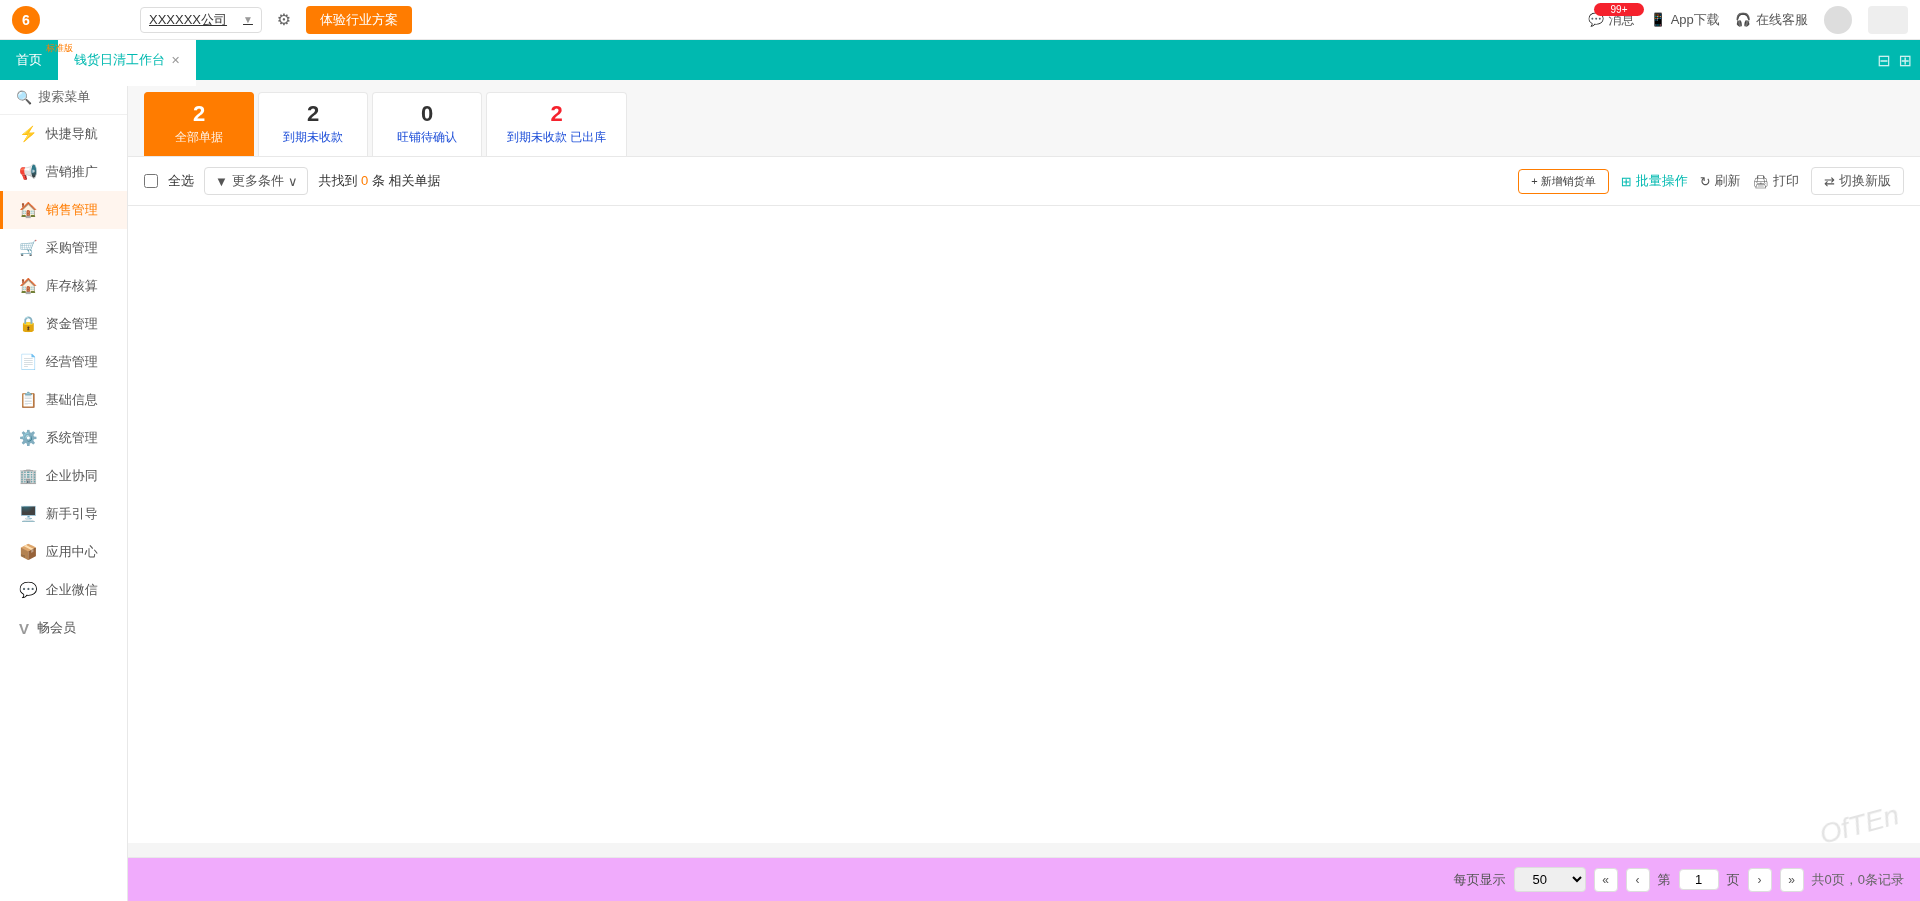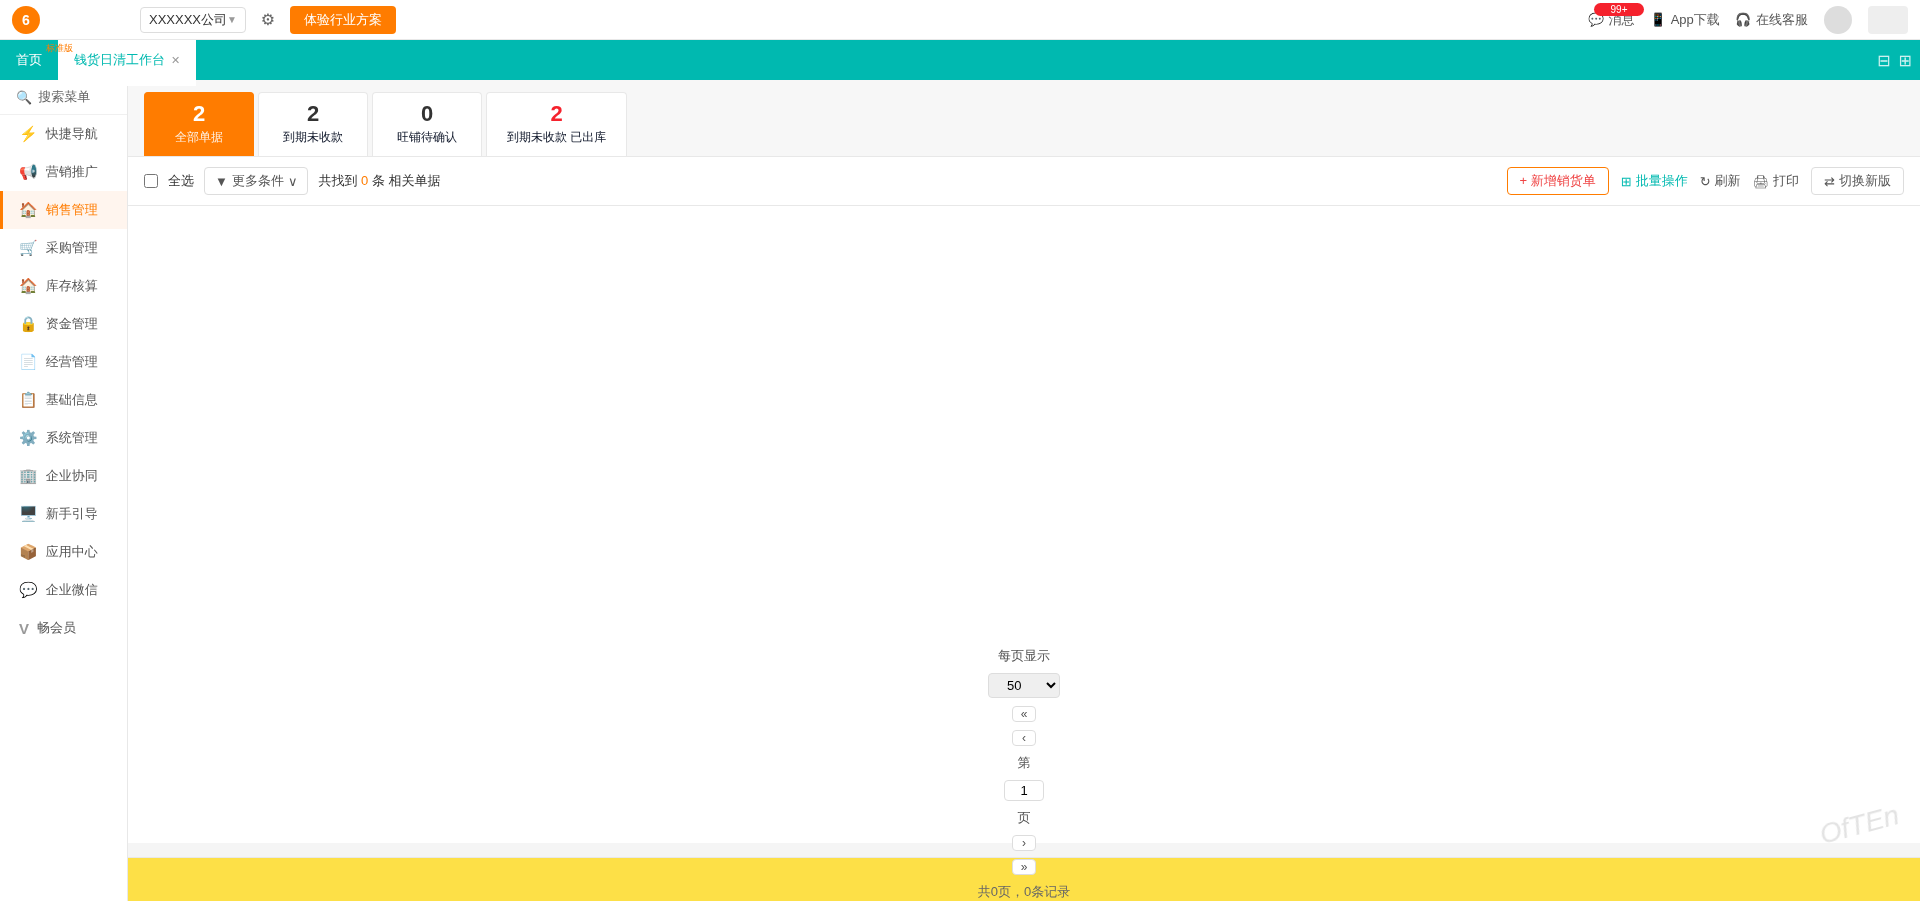--- a/index.html
+++ b/index.html
@@ -26,24 +26,24 @@
     .logo-icon {
       width: 28px; height: 28px;
       background: #ff7c00;
       border-radius: 50%;
       display: flex; align-items: center; justify-content: center;
       color: white; font-weight: bold; font-size: 14px;
     }
     .logo-text { font-size: 11px; color: #ff7c00; line-height: 1.3; }
     .logo-badge { font-size: 9px; color: #ff7c00; margin-top: 44px; }
     .company-selector {
-      display: flex; align-items: center; gap: 0;
+      display: flex; align-items: center; gap: 16px;
       border: 1px solid #ddd; border-radius: 4px;
       padding: 3px 8px; cursor: pointer; background: #fff;
-      font-size: 13px; color: #333;
+      font-size: 13px; color: #333; text-decoration: underline;
     }
     .company-selector .chevron { color: #999; font-size: 10px; }
     .settings-icon {
       width: 28px; height: 28px; margin-left: 8px;
       display: flex; align-items: center; justify-content: center;
       cursor: pointer; color: #666; font-size: 16px;
     }
     .btn-experience {
       background: #ff7c00; color: white; border: none;
       border-radius: 4px; padding: 5px 14px; cursor: pointer;
@@ -179,21 +179,21 @@
     .stats-tab.active .tab-label { color: white; }
     .stats-tab .tab-count {
       font-size: 22px; font-weight: bold;
       color: #333; line-height: 1;
     }
     .stats-tab.active .tab-count { color: white; }
     .stats-tab.second .tab-count { color: #333; }
     .stats-tab.third .tab-count { color: #333; }
     .stats-tab.fourth .tab-count { color: #f5222d; }
     .stats-tab .tab-label {
-      font-size: 12px; color: #0f172a;
+      font-size: 12px; color: #1d4ed8;
       margin-top: 4px;
     }
     .stats-tab.active .tab-label { color: rgba(255,255,255,0.9); }
 
     
     .toolbar {
       display: flex; align-items: center;
       padding: 10px 16px;
       background: #fff;
       border-bottom: 1px solid #e8e8e8;
@@ -210,48 +210,48 @@
     }
     .count-info { font-size: 13px; color: #333; }
     .count-info .orange { color: #ff7c00; }
     .action-btn {
       display: flex; align-items: center; gap: 4px;
       cursor: pointer; font-size: 13px; color: #555;
     }
     .action-btn.green { color: #00b9b0; }
     .btn-new {
       background: #fff; border: 1px solid #ff7c00;
-      color: #ef4444; border-radius: 4px;
-      padding: 4px 12px; cursor: pointer; font-size: 13px;
+      color: #404040; border-radius: 4px;
+      padding: 4px 12px; cursor: pointer; font-size: 11px;
     }
     .btn-switch {
       border: 1px solid #ddd; border-radius: 4px;
       padding: 4px 12px; cursor: pointer; font-size: 13px;
       color: #555; background: #fff;
       display: flex; align-items: center; gap: 4px;
     }
 
     
     .content-area {
       background: #fff;
       min-height: 500px;
     }
 
     
     .pagination-bar {
       position: fixed;
       bottom: 0; left: 128px; right: 0;
       height: 44px;
-      background: #fde047;
+      background: #f0abfc;
       border-top: 1px solid #e8e8e8;
       display: flex; align-items: center;
       justify-content: flex-end;
       padding: 0 16px;
       gap: 8px;
-      font-size: 13px; color: #555; flex-direction: column;
+      font-size: 13px; color: #555;
     }
     .page-size-select {
       border: 1px solid #ddd; border-radius: 4px;
       padding: 3px 14px; font-size: 13px;
     }
     .page-btn {
       width: 24px; height: 24px;
       border: 1px solid #ddd; border-radius: 4px;
       background: #fff; cursor: pointer;
       display: flex; align-items: center; justify-content: center;

